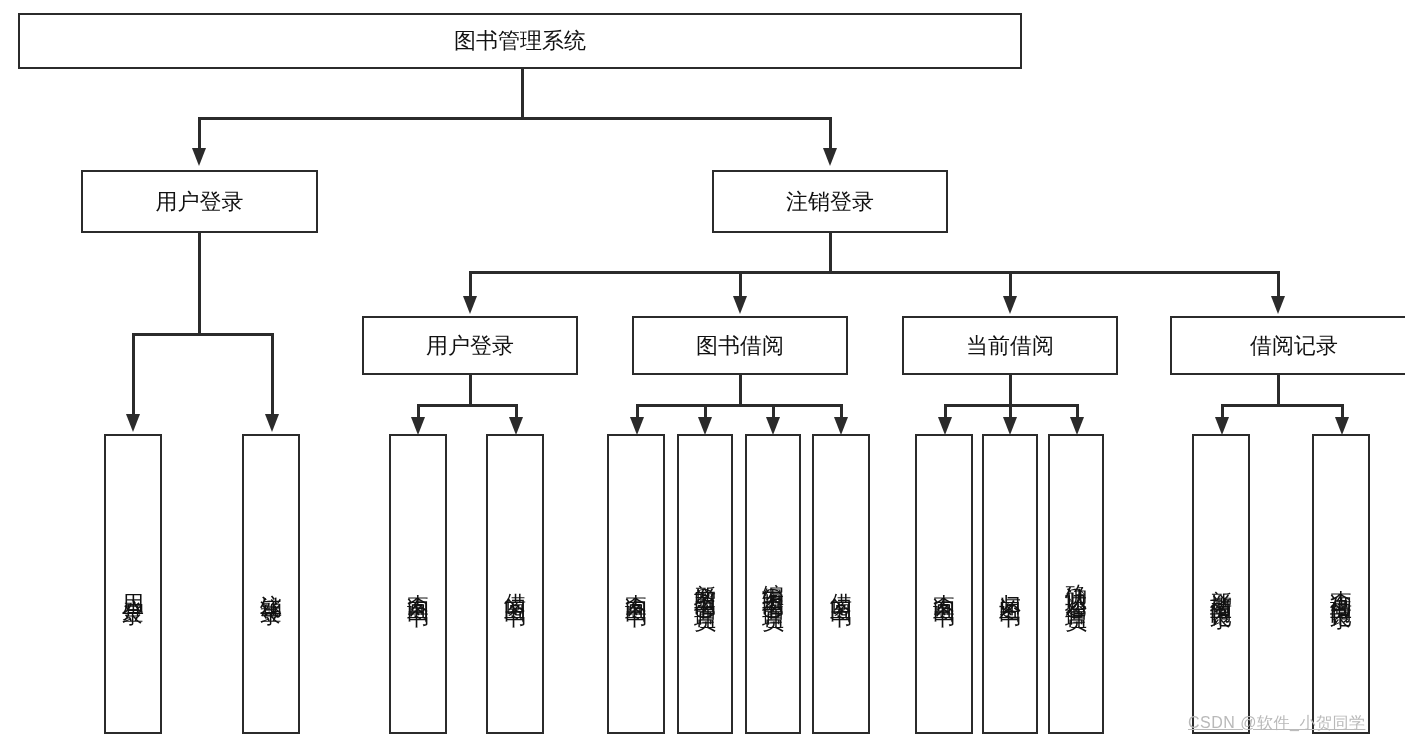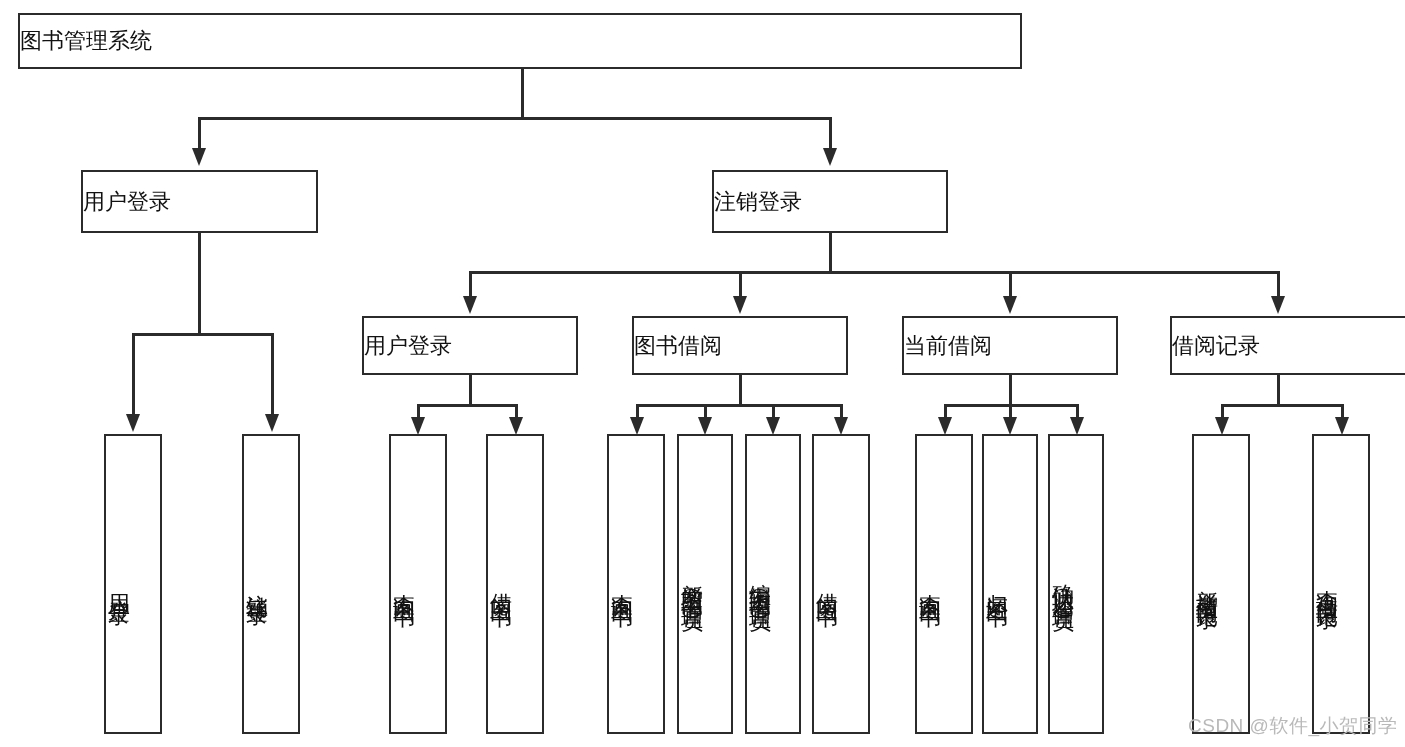--- a/index.html
+++ b/index.html
@@ -18,20 +18,21 @@
     overflow: hidden;
   }
   
   .node {
     position: absolute;
     box-sizing: border-box;
     border: 2.5px solid #2b2b2b;
     background: #ffffff;
     display: flex;
     align-items: center;
+    justify-content: center;
     color: #111111;
     line-height: 1.18;
   }
   .node.h {                       
     font-size: 22px;
   }
   .node.root {
     font-size: 22px;
   }
   .node.v {                       
@@ -55,23 +56,24 @@
     position: absolute;
     width: 0;
     height: 0;
     border-left: 7px solid transparent;
     border-right: 7px solid transparent;
     border-top: 18px solid #2b2b2b;
   }
   .watermark {
     position: absolute;
     color: #b9b9b9;
-    font-size: 19px;
+    font-size: 16px;
     white-space: nowrap;
     letter-spacing: 0.5px;
+    text-decoration: underline;
   }
 </style>
 </head>
 <body>
 
 <div id="canvas">
 
   <div class="node root" style="left:18px; top:13px; width:1004px; height:56px;">
     <span>图书管理系统</span>
   </div>

